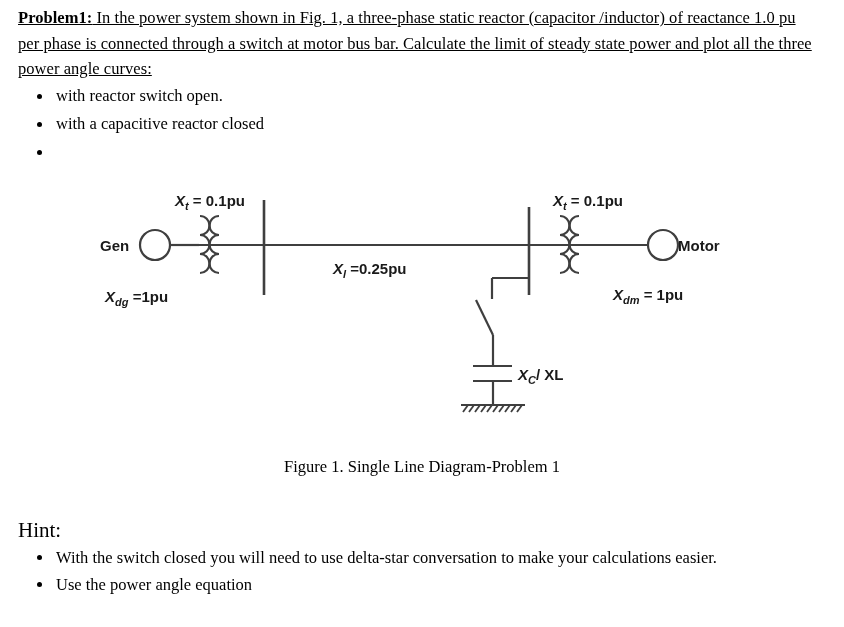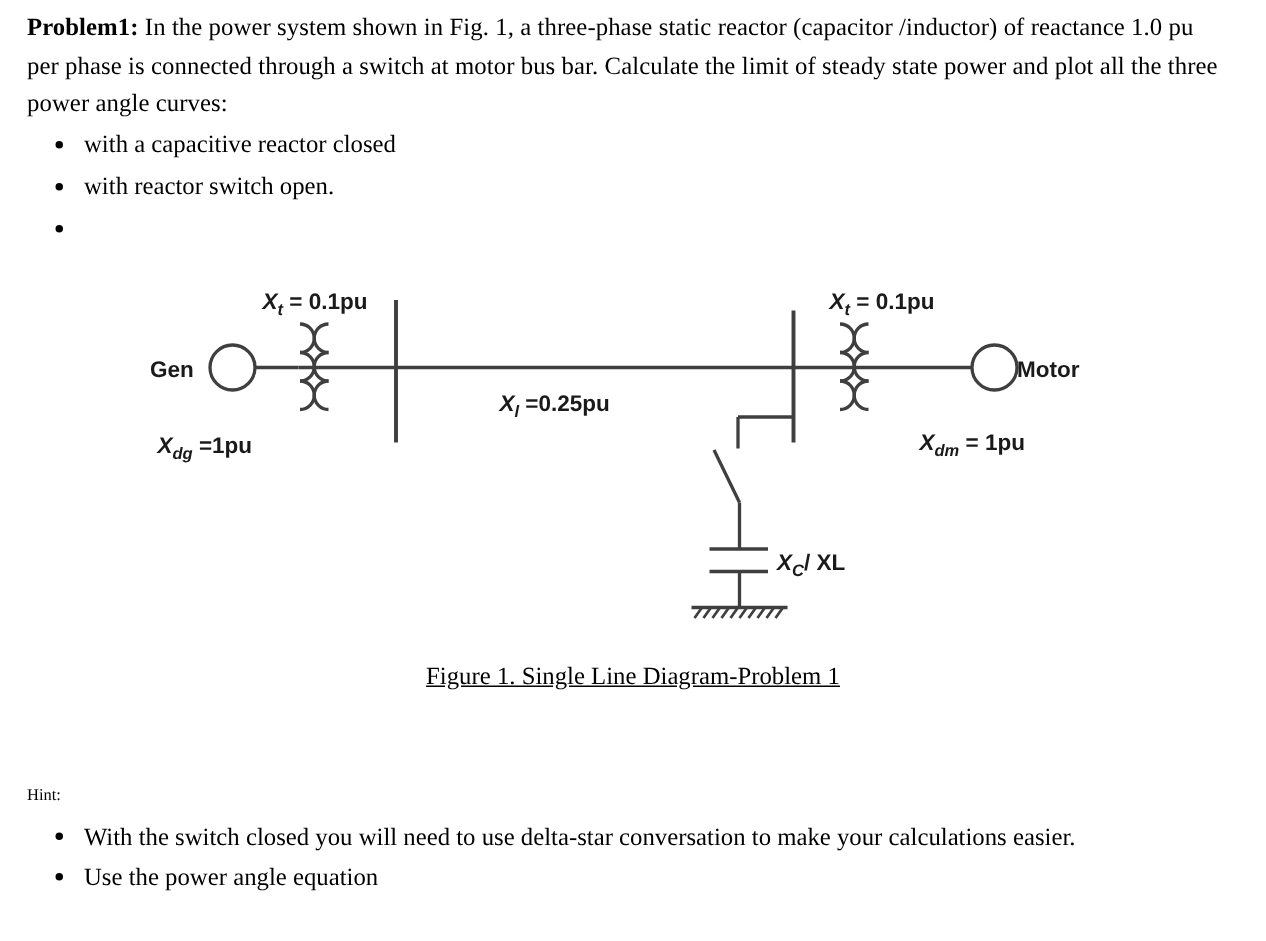--- a/index.html
+++ b/index.html
@@ -22,20 +22,21 @@
     left: 18px;
     top: 5px;
     width: 800px;
   }
   .problem-para {
     font-size: 16.5px;
     line-height: 25.5px;
     text-align: left;
     margin: 0;
     letter-spacing: 0.05px;
+    text-decoration: underline;
   }
   .problem-label {
     font-weight: bold;
   }
 
   ul.bullets {
     list-style: none;
     margin: 0;
     padding: 0;
   }
@@ -67,37 +68,36 @@
     width: 844px;
     height: 245px;
   }
   .diagram-svg {
     display: block;
   }
 
   .figure-caption {
     position: absolute;
     left: 0;
-    top: 440px;
+    top: 456px;
     width: 844px;
     text-align: center;
     font-size: 16.5px;
     line-height: 22px;
-    text-decoration: underline;
   }
 
   
   .hint-block {
     position: absolute;
     left: 18px;
     top: 518px;
     width: 800px;
   }
   .hint-title {
-    font-size: 11px;
+    font-size: 21px;
     line-height: 24px;
     margin: 0 0 2px 0;
   }
   .hint-block ul.bullets li {
     line-height: 27px;
   }
   .hint-block ul.bullets li::before {
     top: 11px;
   }
 
@@ -118,22 +118,22 @@
   .sub {
     font-size: 11px;
   }
 </style>
 </head>
 <body>
 
 <div class="problem-block">
   <p class="problem-para"><span class="problem-label">Problem1:</span><span> In the power system shown in Fig. 1, a three-phase static reactor (capacitor /inductor) of reactance 1.0 pu per phase is connected through a switch at motor bus bar. Calculate the limit of steady state power and plot all the three power angle curves:</span></p>
   <ul class="bullets">
+    <li>with reactor switch open.</li>
     <li>with a capacitive reactor closed</li>
-    <li>with reactor switch open.</li>
     <li class="empty-item"></li>
   </ul>
 </div>
 
 <div class="figure-area">
   <svg class="diagram-svg" width="844" height="245" viewBox="0 0 844 245" xmlns="http://www.w3.org/2000/svg">
     <g stroke="#3f3f3f" stroke-width="2.2" fill="none" stroke-linecap="butt">
 
       <circle cx="155" cy="63" r="15" stroke="#3f3f3f" stroke-width="2.2" fill="#ffffff"></circle>
 

